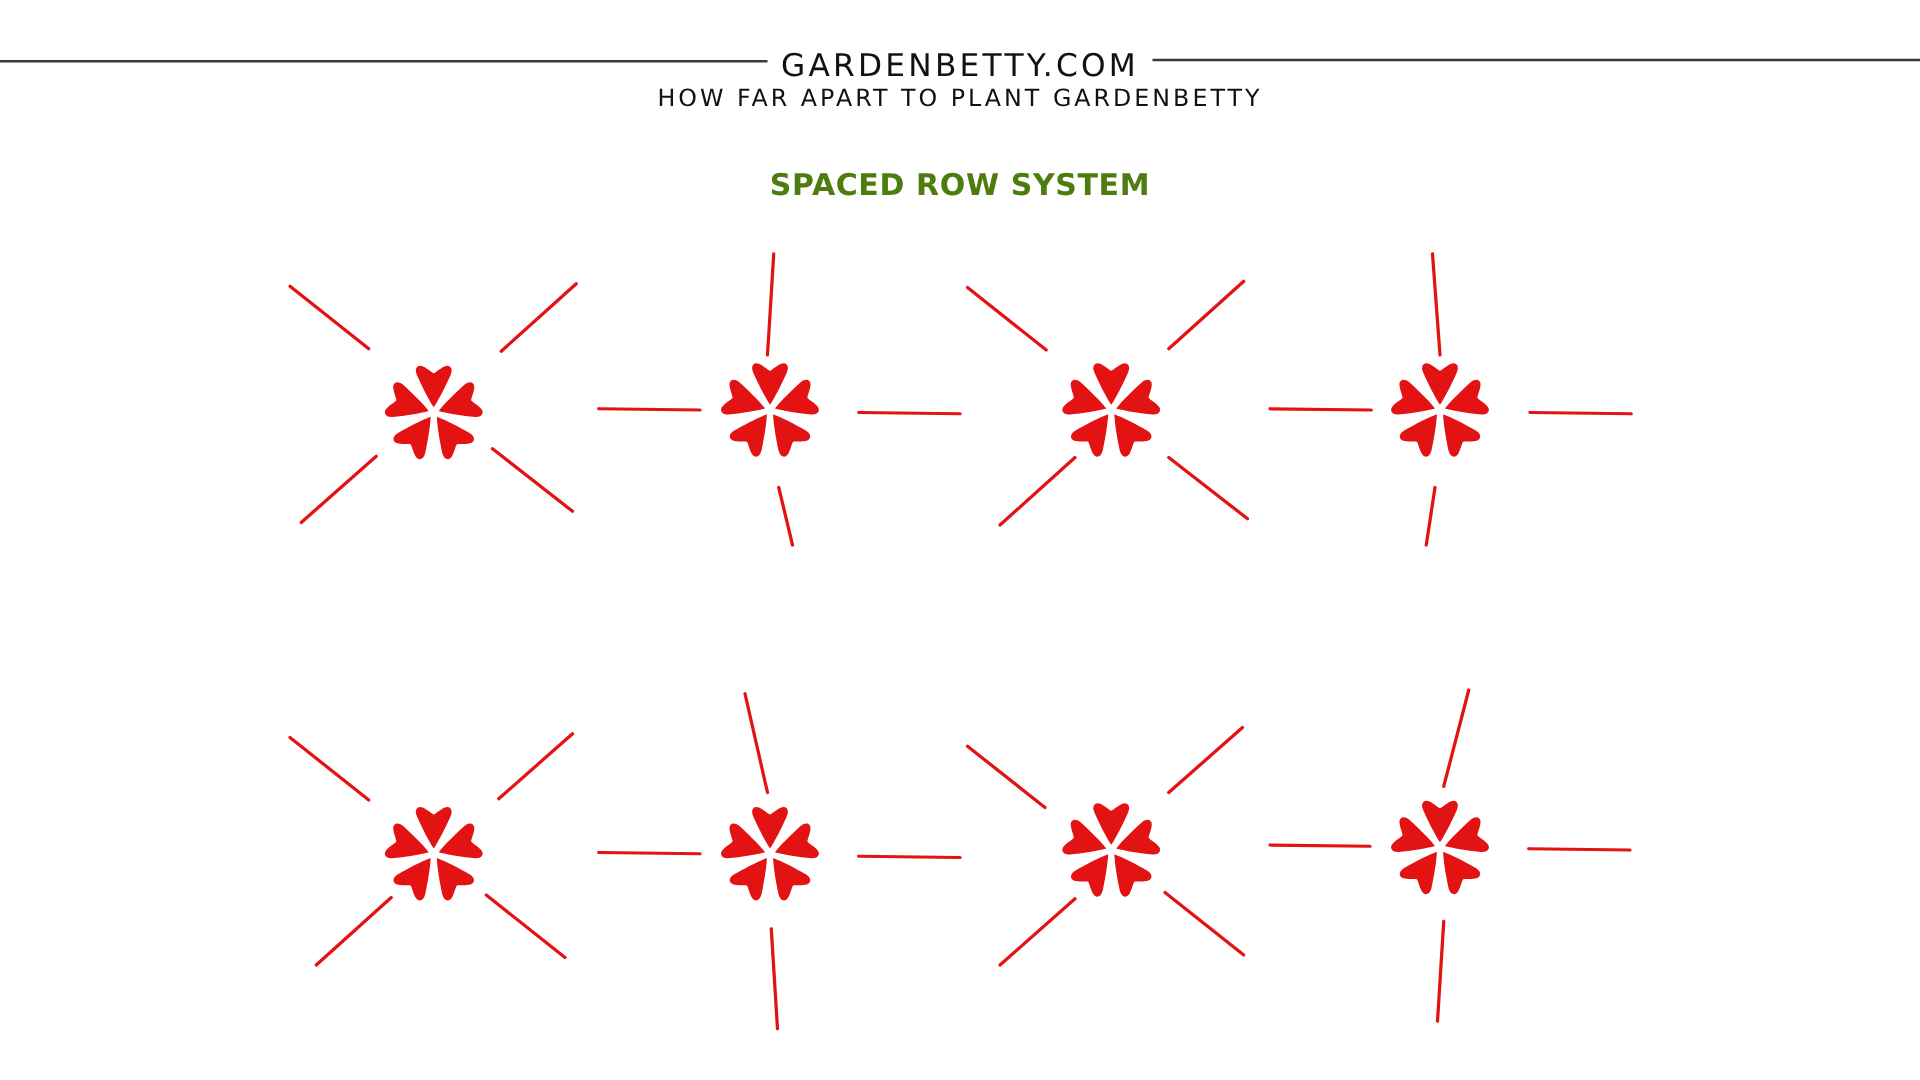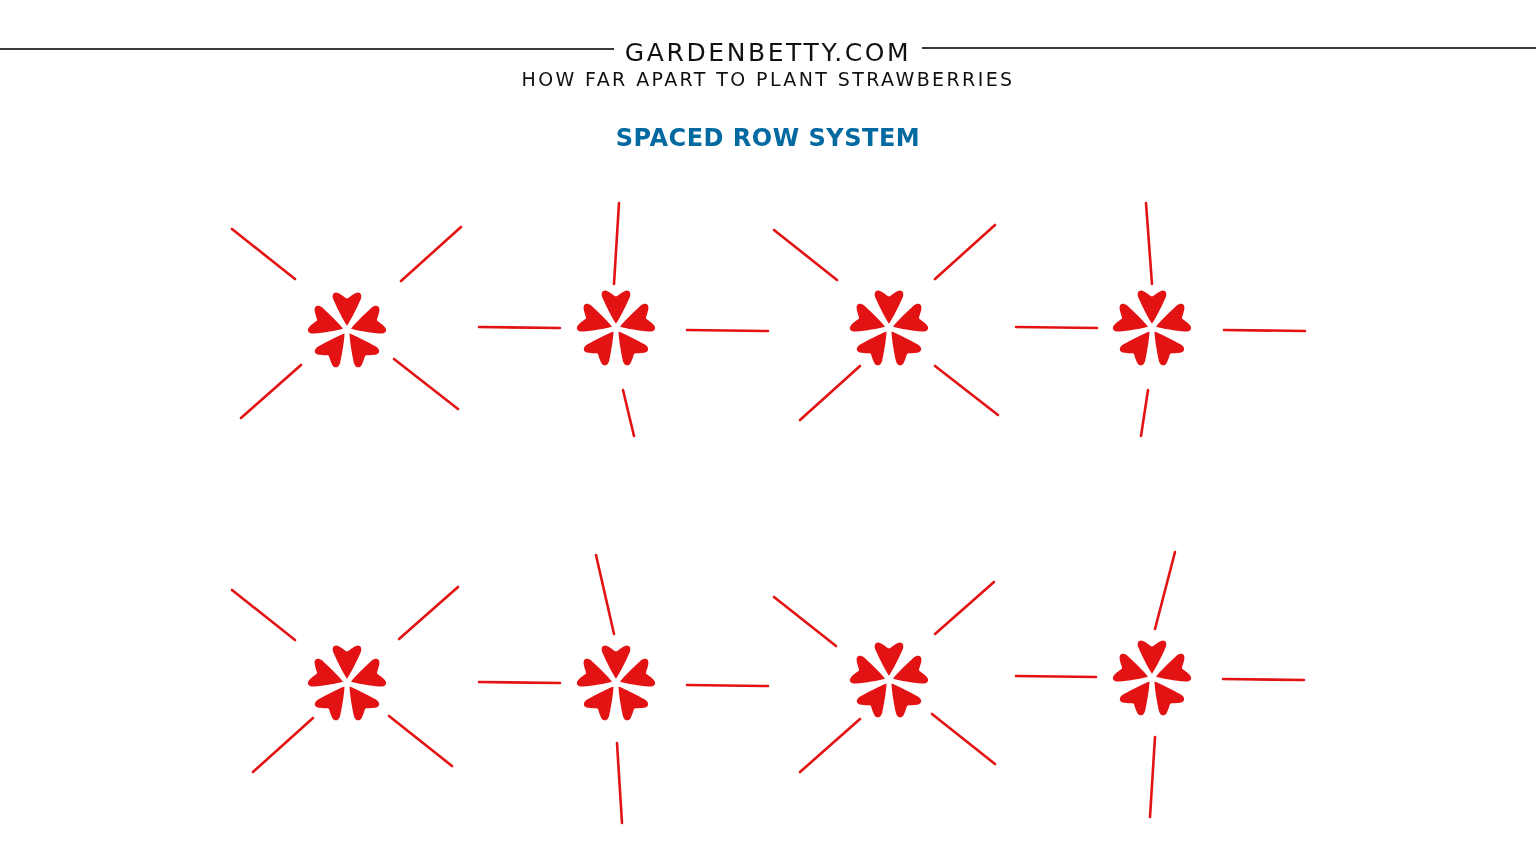--- a/index.html
+++ b/index.html
@@ -36,41 +36,41 @@
       left: 0; right: 0;
       top: 68px;
       text-align: center;
       font-size: 19px;
       letter-spacing: 2.4px;
       color: #111111;
     }
     .heading {
       position: absolute;
       left: 0; right: 0;
-      top: 124px;
+      top: 134px;
       text-align: center;
       font-size: 24px;
       font-weight: bold;
       letter-spacing: 0.5px;
-      color: #0369a1;
+      color: #4d7c0f;
     }
     #diagram {
       position: absolute;
       left: 0; top: 0;
       width: 1536px;
       height: 864px;
     }
   </style>
 </head>
 <body>
 
 <div class="rule left"></div>
 <div class="rule right"></div>
 <div class="site">GARDENBETTY.COM</div>
-<div class="subtitle">HOW FAR APART TO PLANT STRAWBERRIES</div>
+<div class="subtitle">HOW FAR APART TO PLANT GARDENBETTY</div>
 <div class="heading">SPACED ROW SYSTEM</div>
 
 <svg id="diagram" xmlns="http://www.w3.org/2000/svg" width="1536" height="864" viewBox="0 0 1536 864">
   <defs>
 
     <path id="petal" d="M 0 -4
       C -4 -10, -9 -20, -13 -29
       C -15 -34, -12 -37, -8 -35
       C -4 -33, -1 -30, 0 -30
       C 1 -30, 4 -33, 8 -35

